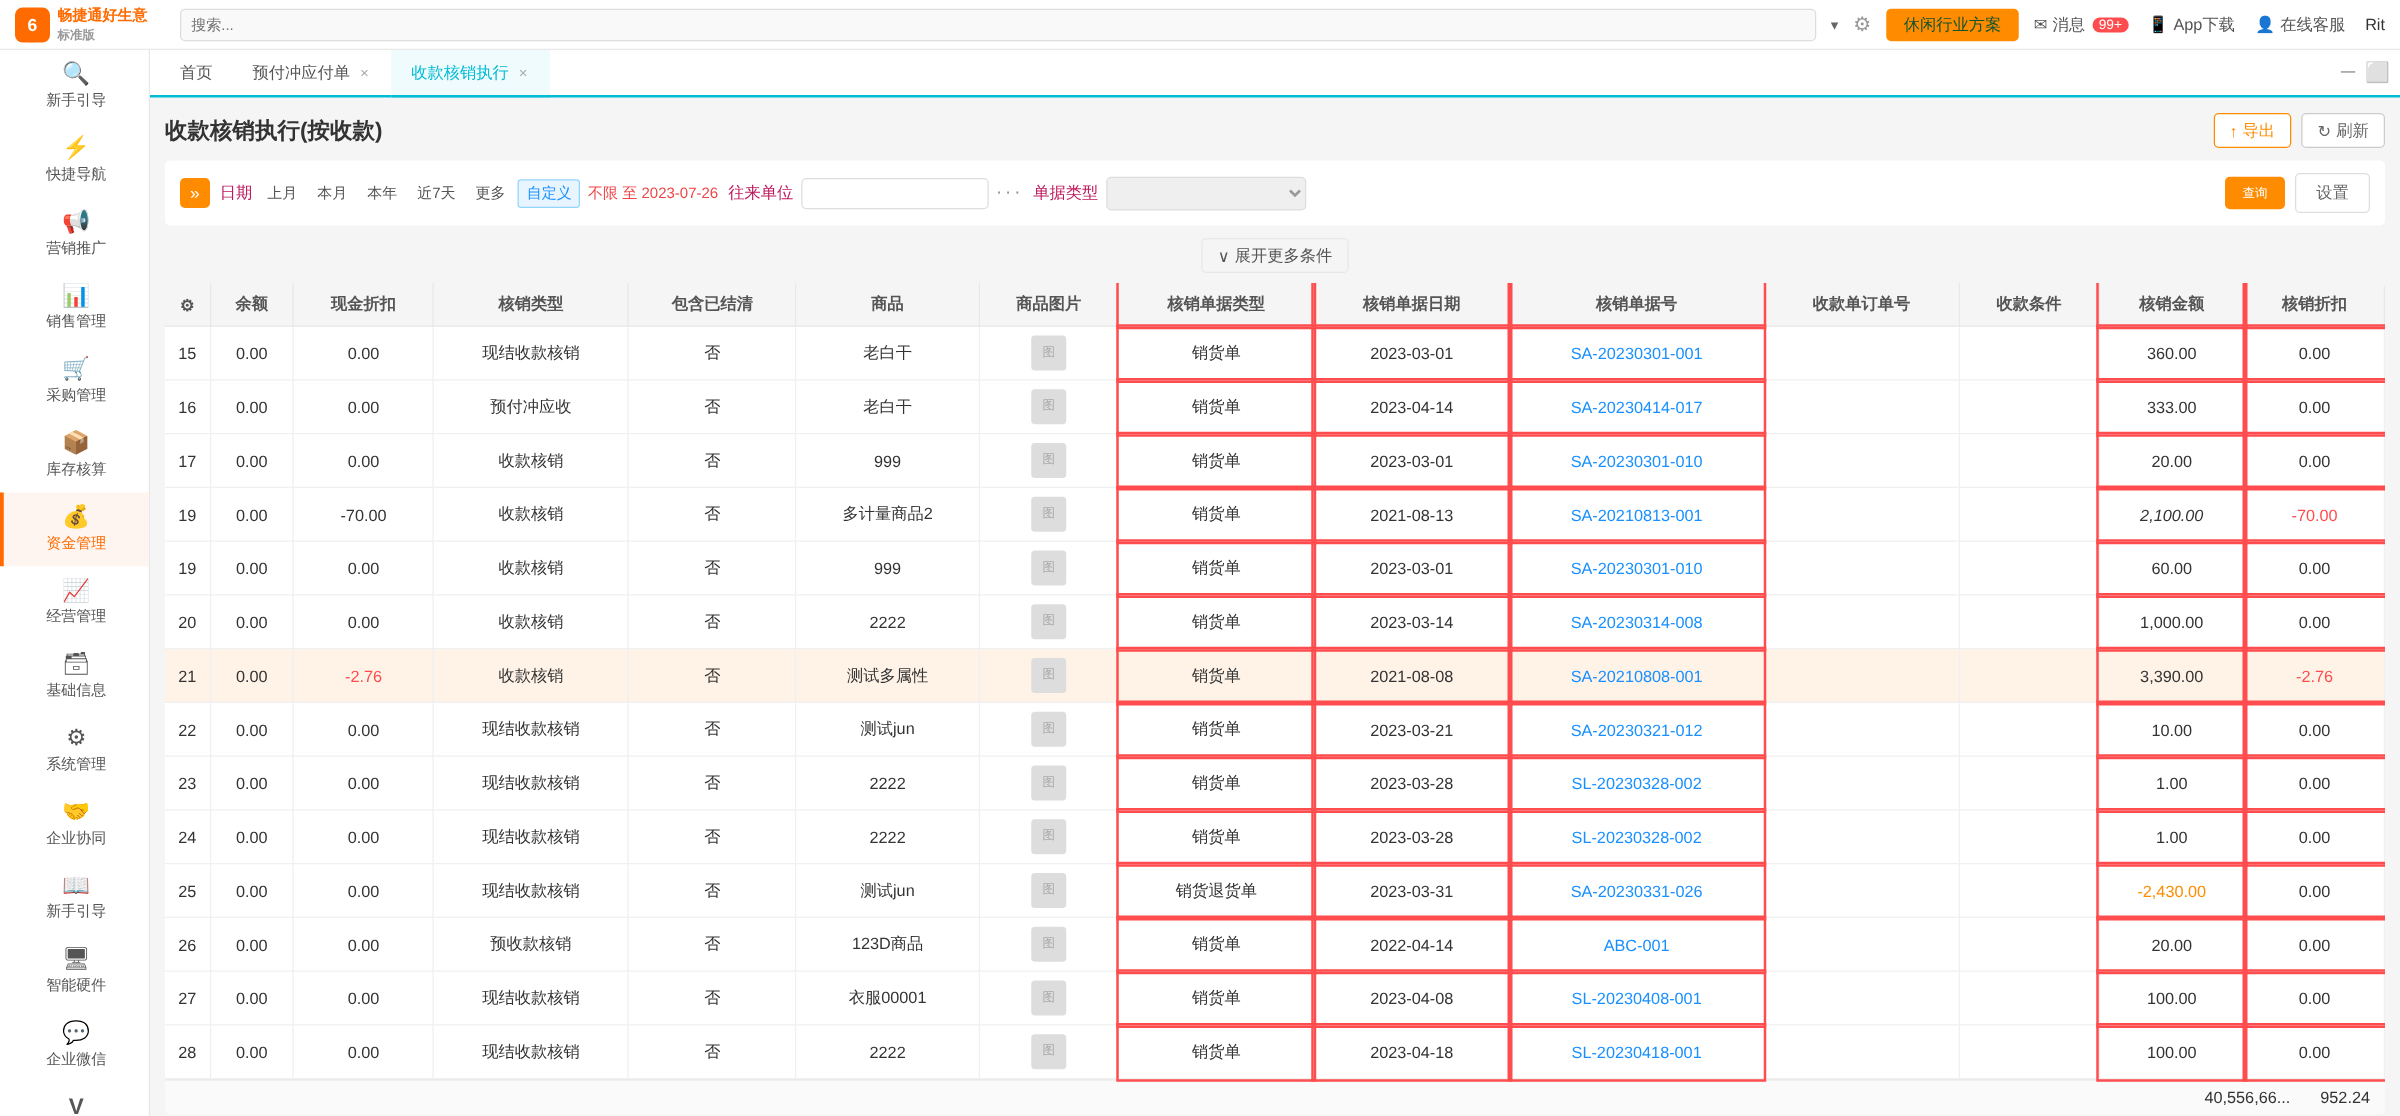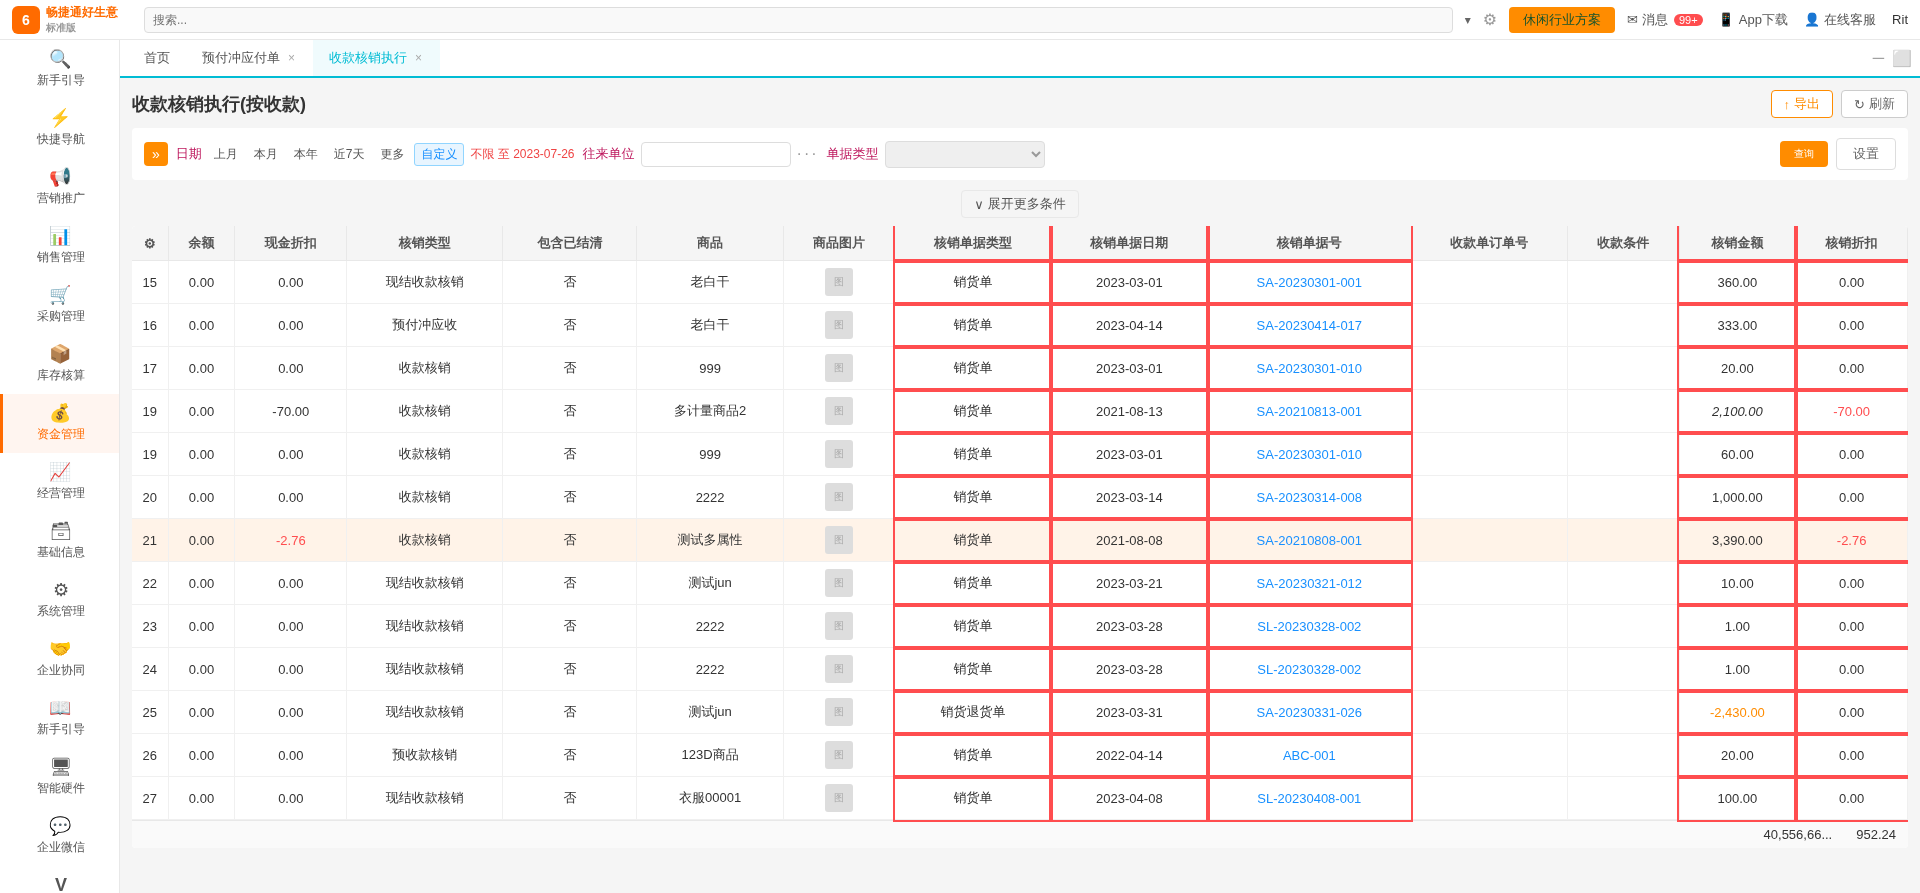--- a/index.html
+++ b/index.html
@@ -785,20 +785,36 @@
     <td>衣服00001</td>
     <td><div style="width:28px;height:28px;background:#ddd;border-radius:3px;display:inline-block;font-size:10px;line-height:28px;text-align:center;color:#aaa;">图</div></td>
     <td style="outline: 2.5px solid #ff4d4f;">销货单</td>
     <td style="outline: 2.5px solid #ff4d4f;">2023-04-08</td>
     <td style="outline: 2.5px solid #ff4d4f;"><a class="link-text">SL-20230408-001</a></td>
     <td></td>
     <td></td>
     <td class="" style="outline: 2.5px solid #ff4d4f;">100.00</td>
     <td class="" style="outline: 2.5px solid #ff4d4f;">0.00</td>
   </tr>
+              <tr>
+    <td>28</td>
+    <td>0.00</td>
+    <td class="">0.00</td>
+    <td>现结收款核销</td>
+    <td>否</td>
+    <td>2222</td>
+    <td><div style="width:28px;height:28px;background:#ddd;border-radius:3px;display:inline-block;font-size:10px;line-height:28px;text-align:center;color:#aaa;">图</div></td>
+    <td style="outline: 2.5px solid #ff4d4f;">销货单</td>
+    <td style="outline: 2.5px solid #ff4d4f;">2023-04-18</td>
+    <td style="outline: 2.5px solid #ff4d4f;"><a class="link-text">SL-20230418-001</a></td>
+    <td></td>
+    <td></td>
+    <td class="" style="outline: 2.5px solid #ff4d4f;">100.00</td>
+    <td class="" style="outline: 2.5px solid #ff4d4f;">0.00</td>
+  </tr>
             </tbody>
         </table>
         <div class="table-footer">
           <span></span>
           <span id="footer-total">40,556,66...</span>
           <span id="footer-discount">952.24</span>
         </div>
       </div>
     </div>
   </div>

